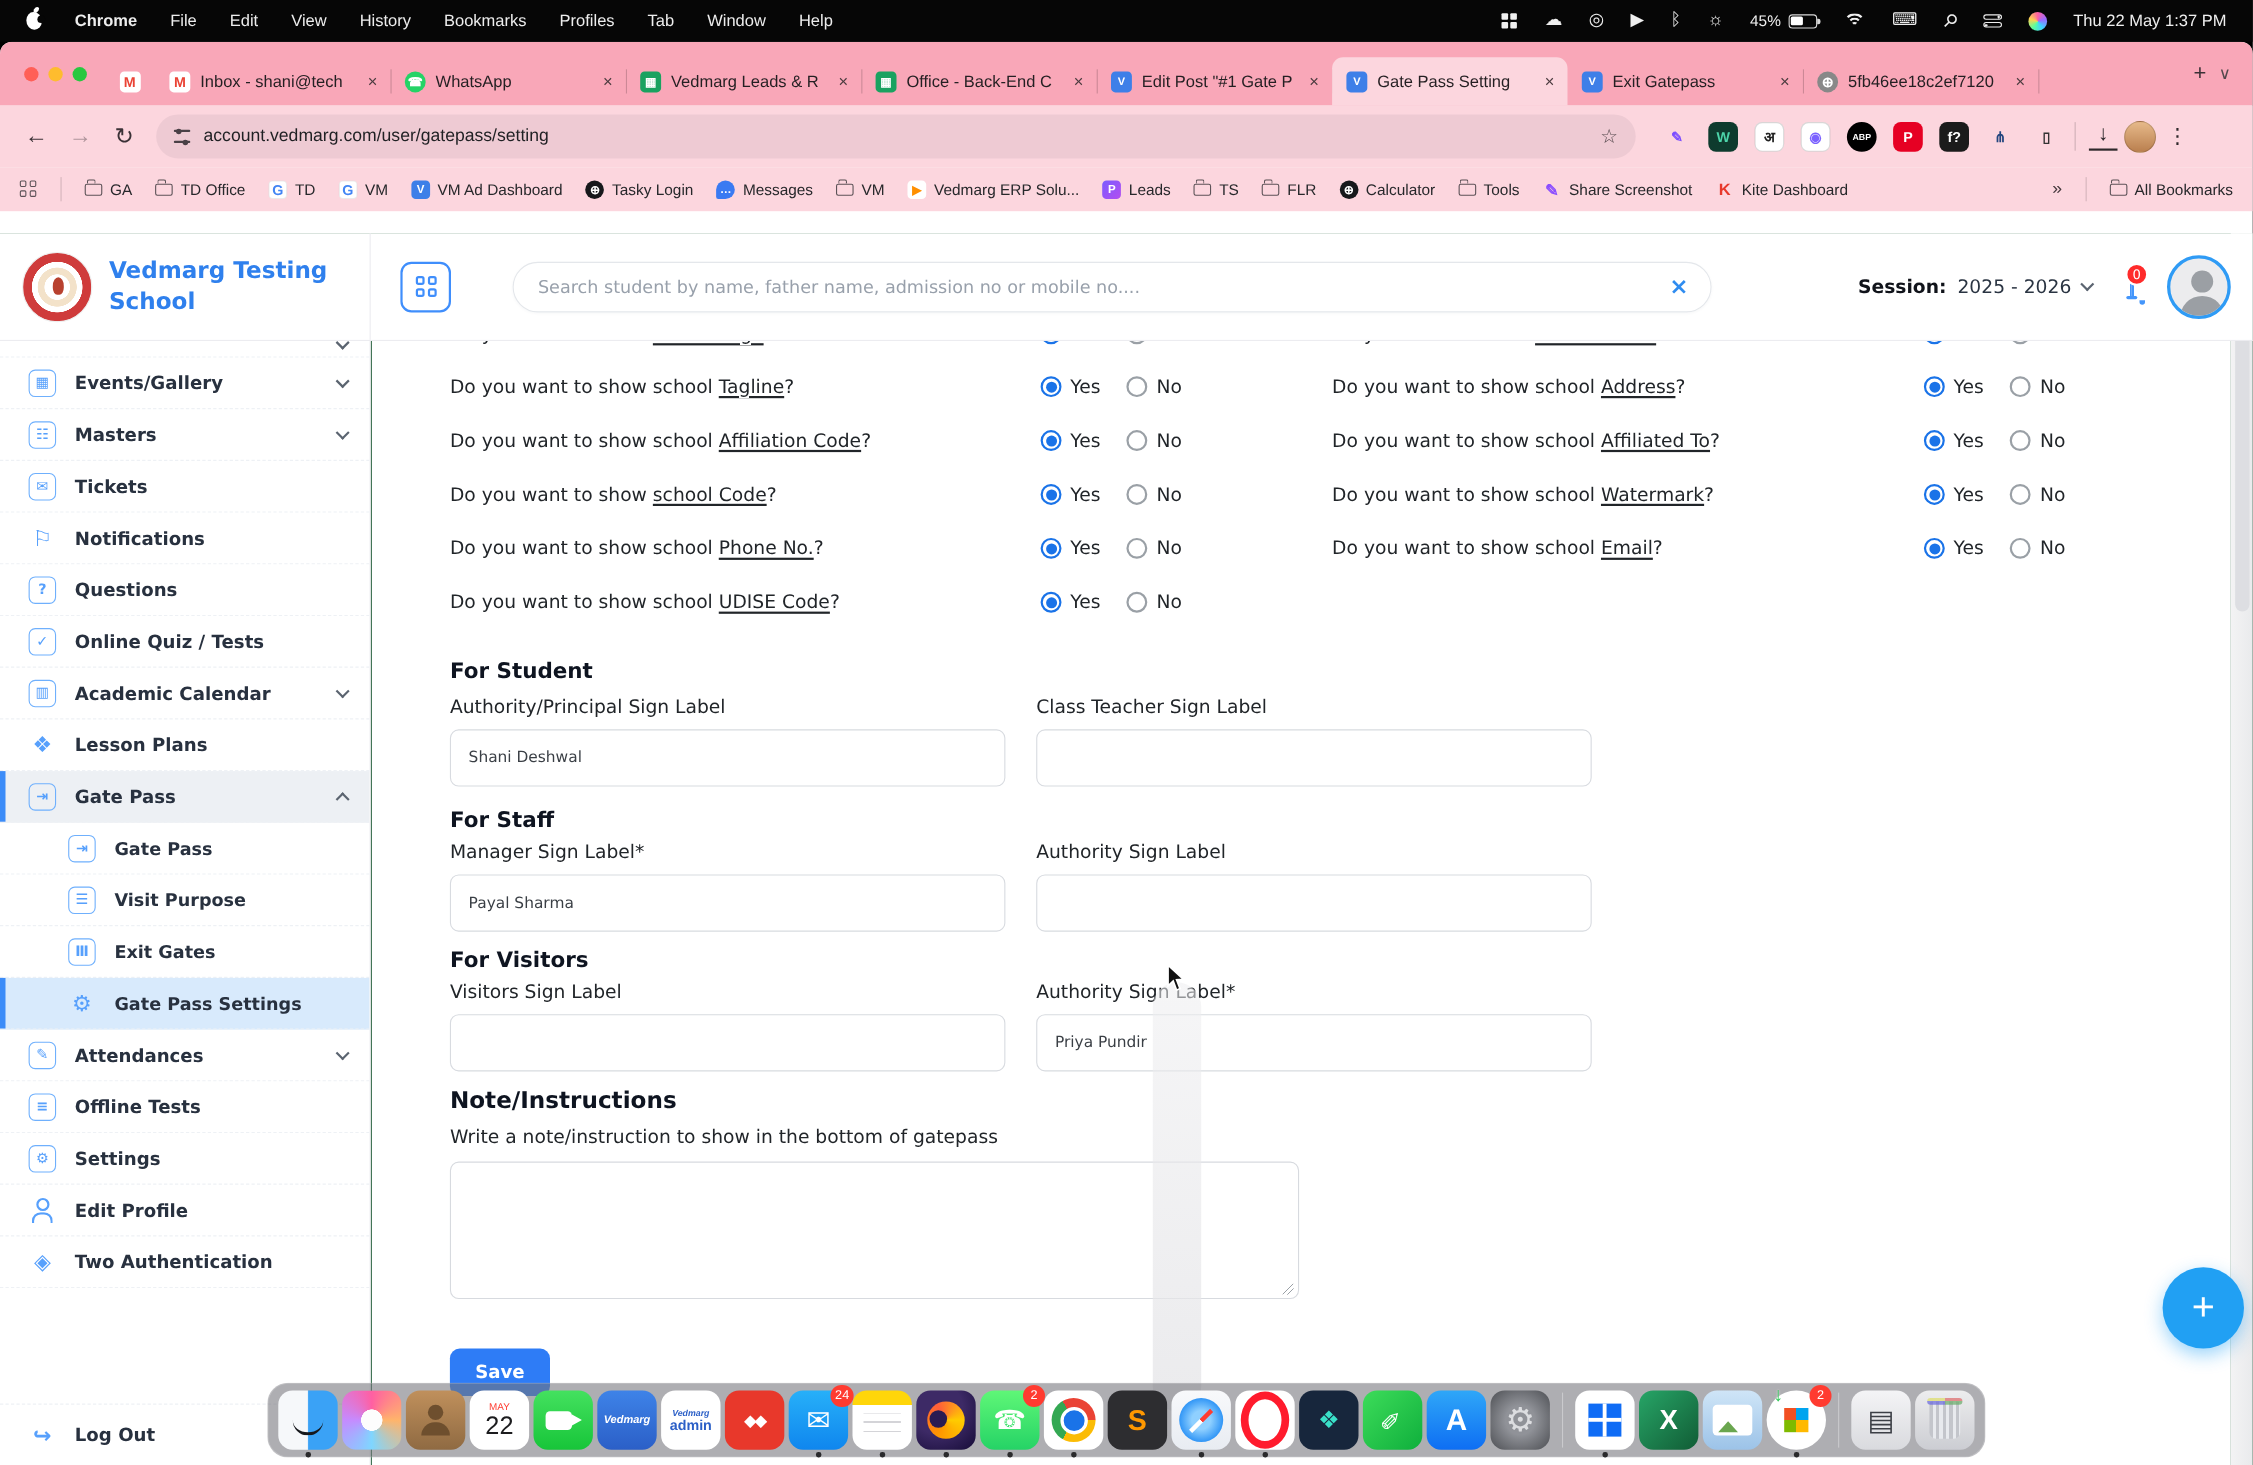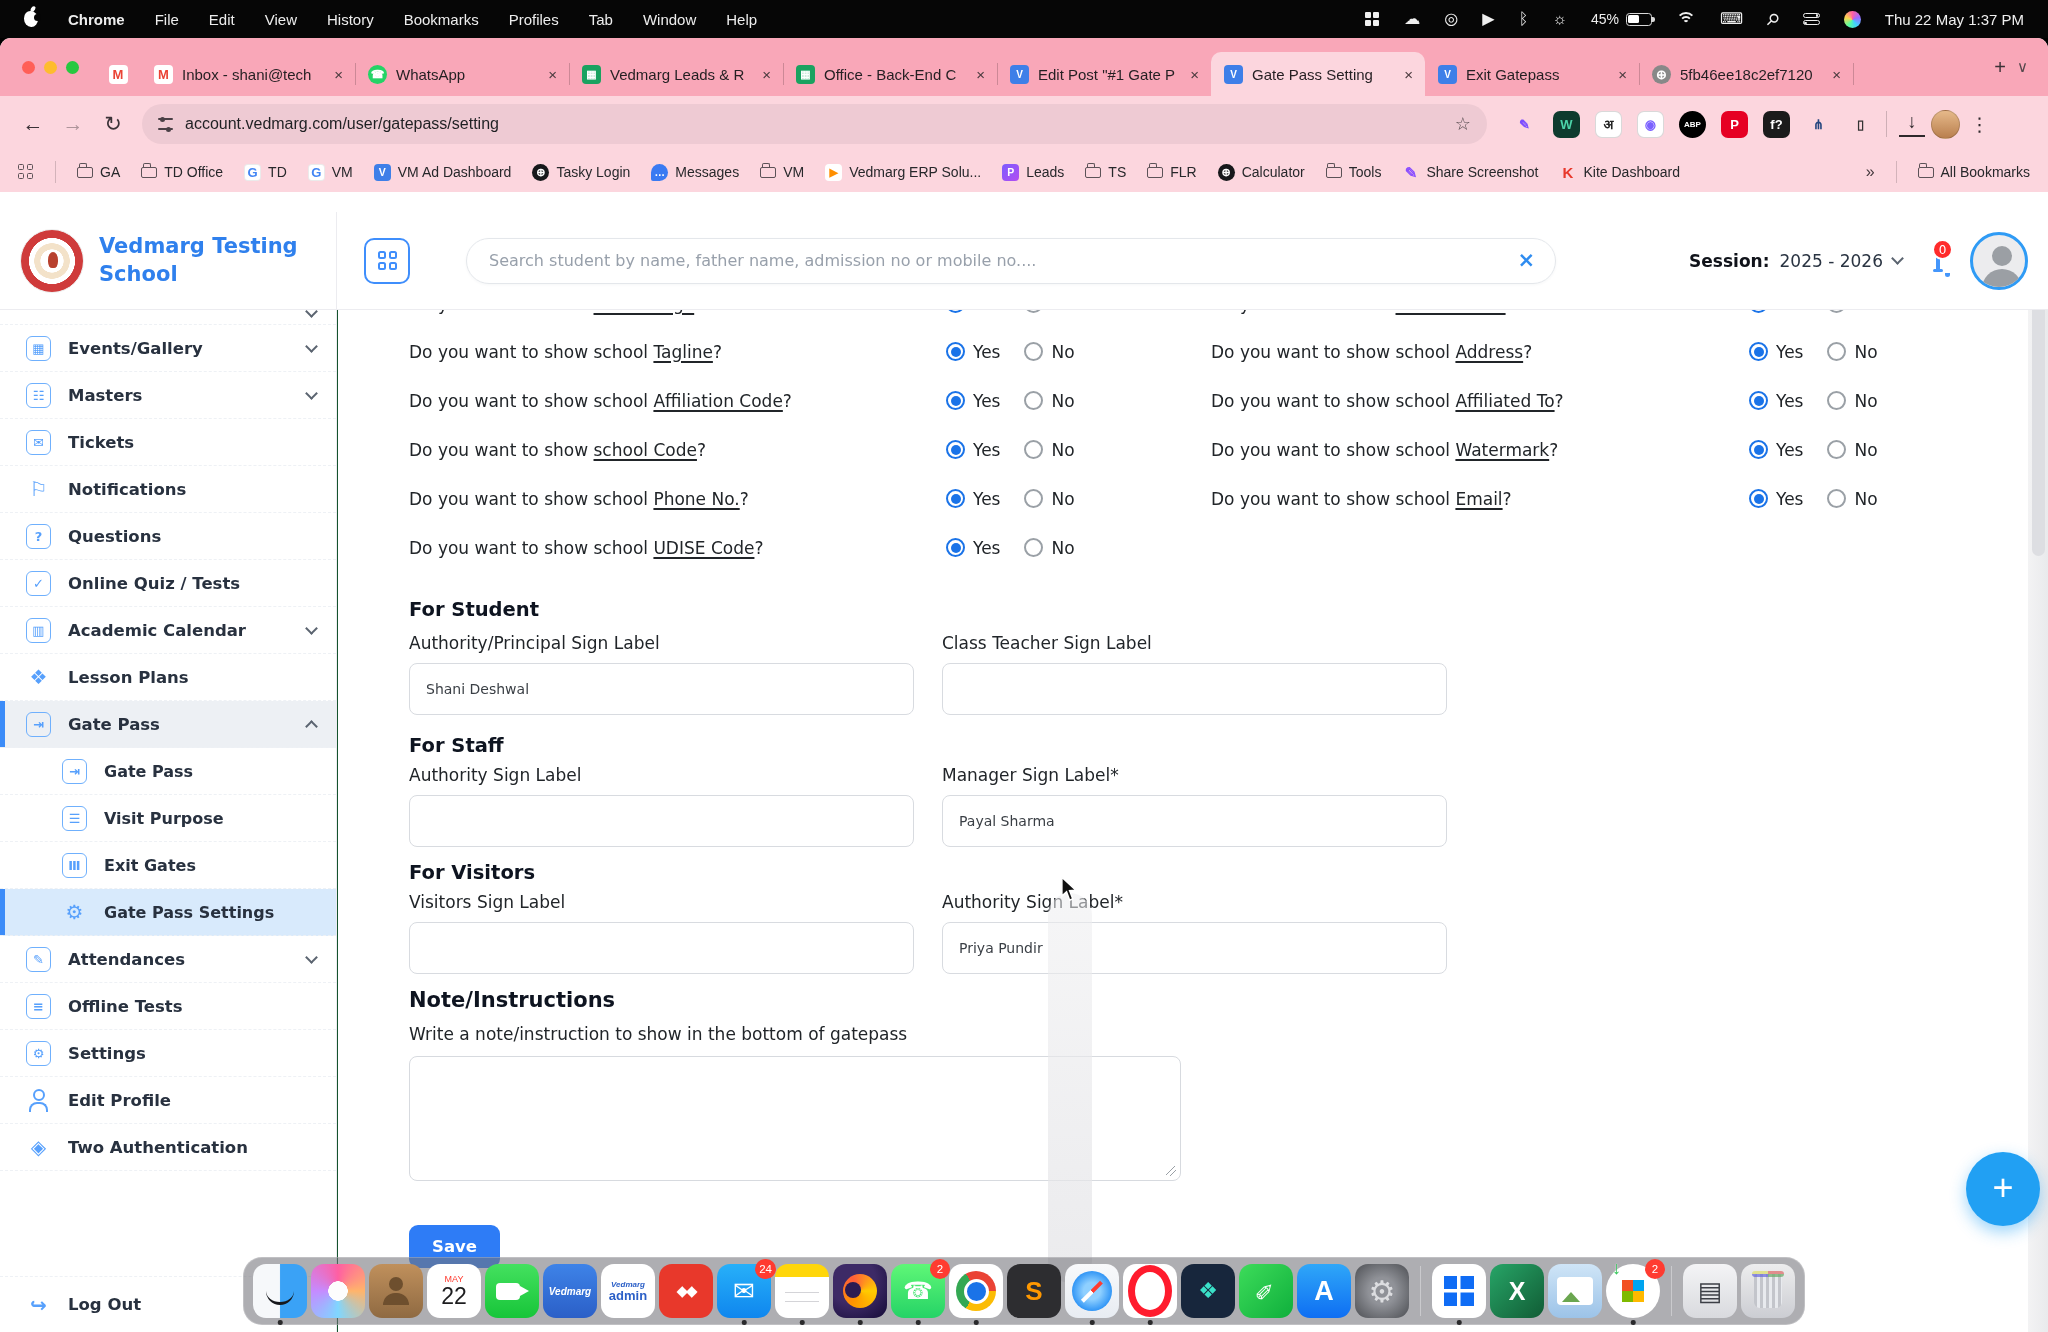--- a/index.html
+++ b/index.html
@@ -728,22 +728,22 @@
           </span>
         </div><div id="sec0">
           <div class="sec-title">For Student</div>
           <div class="fields">
             <div class="fld"><label>Authority/Principal Sign Label</label><input value="Shani Deshwal" style=""></div>
             <div class="fld"><label>Class Teacher Sign Label</label><input value="" style=""></div>
           </div>
         </div><div id="sec1">
           <div class="sec-title">For Staff</div>
           <div class="fields">
+            <div class="fld"><label>Manager Sign Label*</label><input value="Payal Sharma" style=""></div>
             <div class="fld"><label>Authority Sign Label</label><input value="" style=""></div>
-            <div class="fld"><label>Manager Sign Label*</label><input value="Payal Sharma" style=""></div>
           </div>
         </div><div id="sec2">
           <div class="sec-title">For Visitors</div>
           <div class="fields">
             <div class="fld"><label>Visitors Sign Label</label><input value="" style=""></div>
             <div class="fld"><label>Authority Sign Label*</label><input value="Priya Pundir" style=""></div>
           </div>
         </div><div class="note-title">Note/Instructions</div><div class="note-hint">Write a note/instruction to show in the bottom of gatepass</div><div class="ta-wrap"><textarea style=""></textarea></div><button class="save-btn">Save</button></div>
 
     <div class="scrollstrip">

